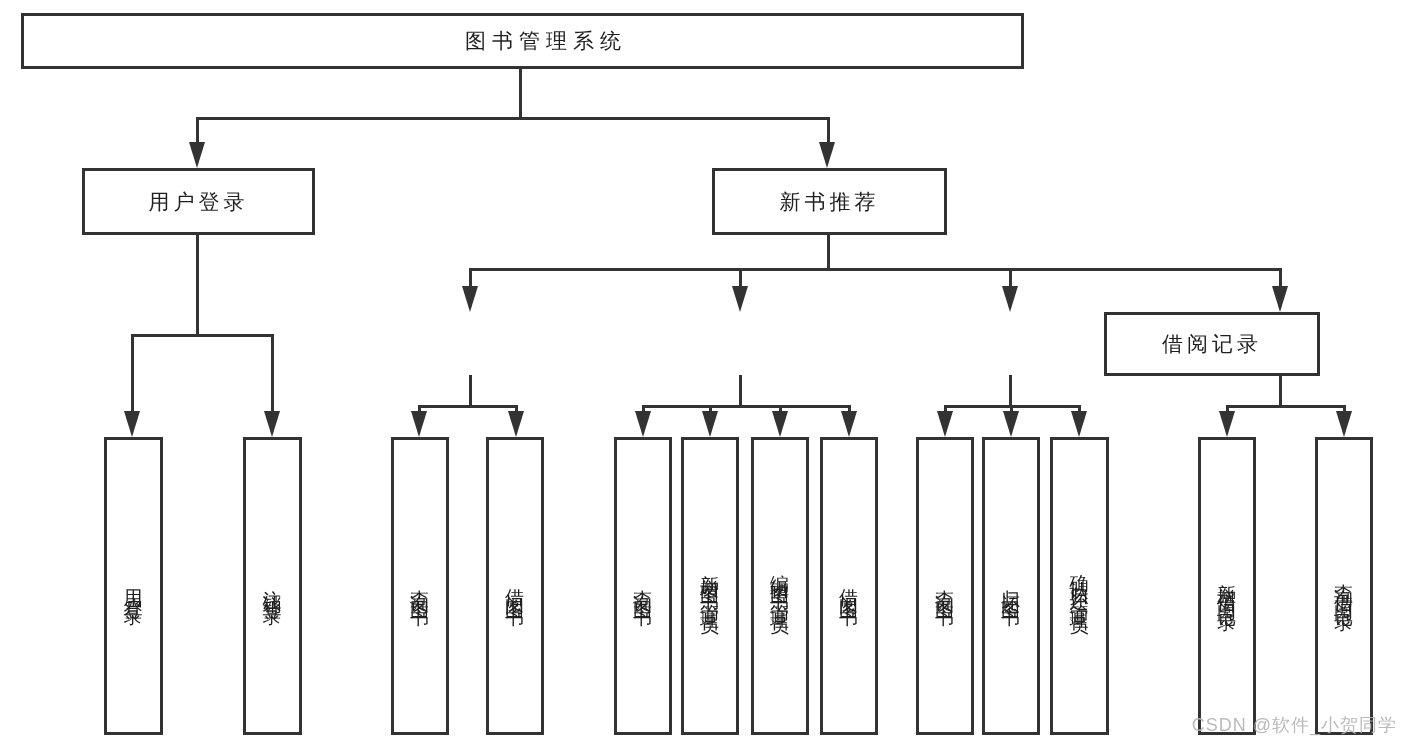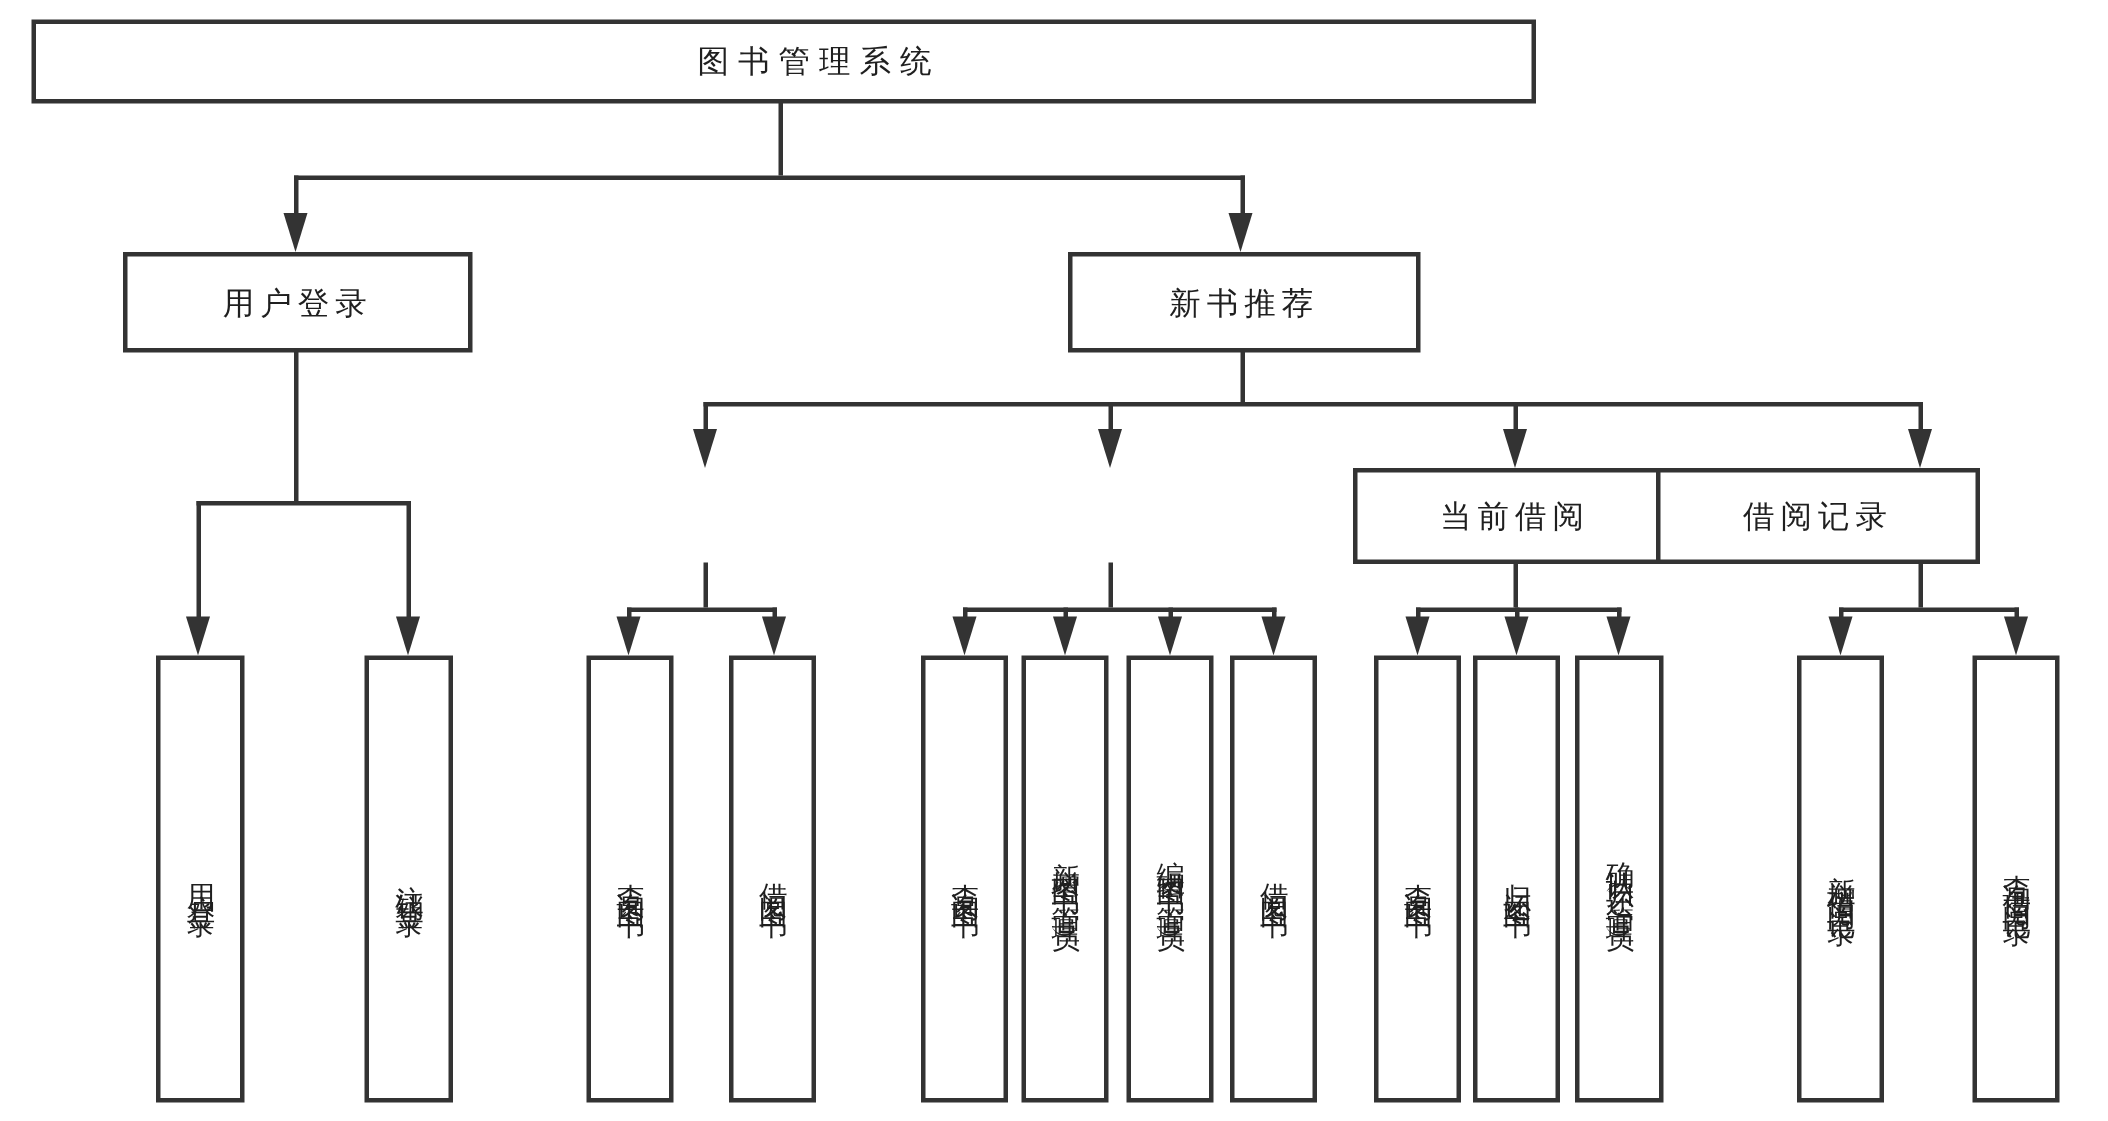--- a/index.html
+++ b/index.html
@@ -82,23 +82,20 @@
   <div class="hl" style="left:469px;top:268px;width:813px"></div>
   <div class="vl" style="left:469px;top:268px;height:20px"></div>
   <div class="vl" style="left:739px;top:268px;height:20px"></div>
   <div class="vl" style="left:1009px;top:268px;height:20px"></div>
   <div class="vl" style="left:1279px;top:268px;height:20px"></div>
   <div class="arrow" style="left:462px;top:286px"></div>
   <div class="arrow" style="left:732px;top:286px"></div>
   <div class="arrow" style="left:1002px;top:286px"></div>
   <div class="arrow" style="left:1272px;top:286px"></div>
 
-  <div class="box hbox" style="left:902px;top:312px;width:216px;height:64px">
-    <span>当前借阅</span>
-  </div>
   <div class="box hbox" style="left:1104px;top:312px;width:216px;height:64px">
     <span>借阅记录</span>
   </div>
 
   <div class="vl" style="left:469px;top:375px;height:30px"></div>
   <div class="hl" style="left:418px;top:405px;width:100px"></div>
   <div class="vl" style="left:418px;top:405px;height:8px"></div>
   <div class="vl" style="left:515px;top:405px;height:8px"></div>
   <div class="arrow" style="left:411px;top:411px"></div>
   <div class="arrow" style="left:508px;top:411px"></div>
@@ -167,14 +164,15 @@
     <span>确认归还（管理员）</span>
   </div>
 
   <div class="box vbox" style="left:1198px;top:437px;width:58px;height:298px">
     <span>新增借阅记录</span>
   </div>
   <div class="box vbox" style="left:1315px;top:437px;width:58px;height:298px">
     <span>查询借阅记录</span>
   </div>
 
+  <div class="watermark">CSDN @软件_小贺同学</div>
 
 </div>
 
 </body></html>

